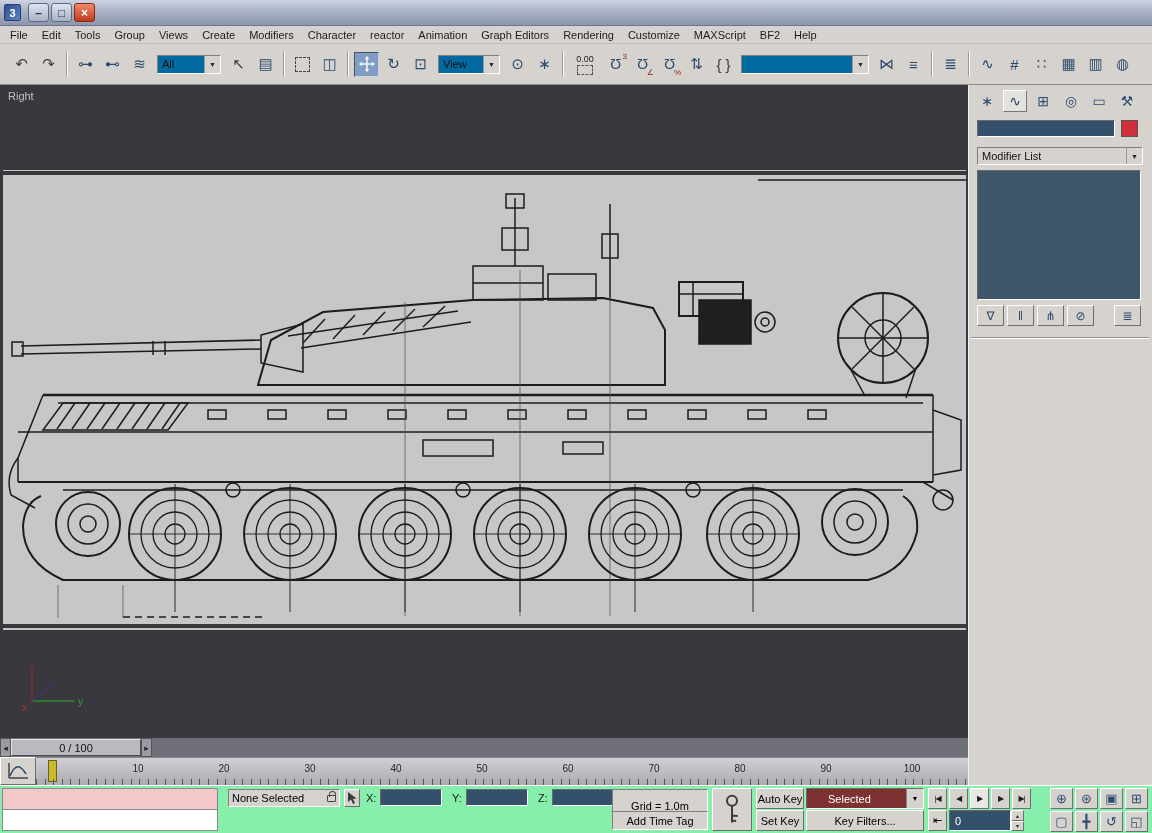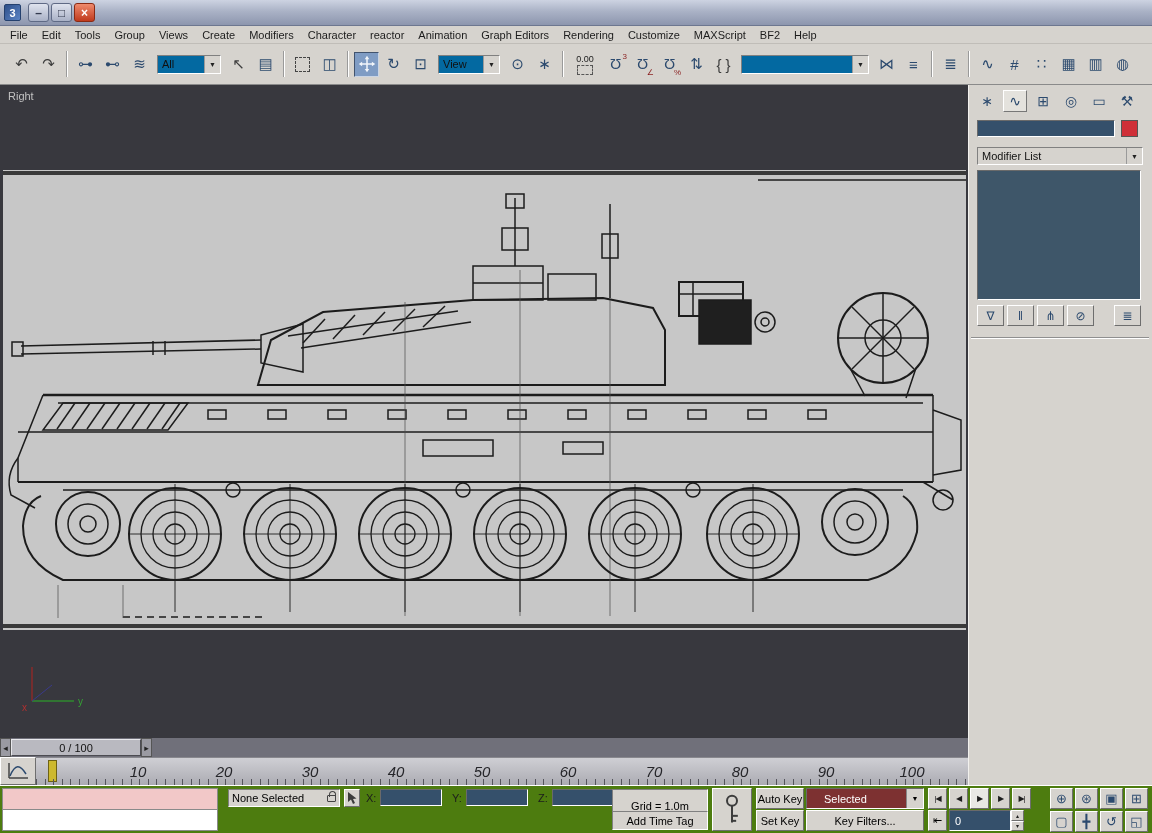--- a/index.html
+++ b/index.html
@@ -81,47 +81,47 @@
   .ts-handle { width:130px; height:17px; background:#b9b9c0; border:1px solid; border-color:#e8e8ec #4c4c52 #4c4c52 #e8e8ec;
     display:flex; align-items:center; justify-content:center; color:#111; }
   .trackbar { left:0; top:757px; width:968px; height:28px; background:#bdbdc2; display:flex; }
   .tb-btn { width:36px; height:28px; background:#d6d3ce; border:1px solid; border-color:#fff #6e6e6e #6e6e6e #fff;
     display:flex; align-items:center; justify-content:center; }
   .ruler { position:relative; flex:1; height:28px;
     background:linear-gradient(180deg,#cfcfd4,#ababb2);
     border-top:1px solid #88888e; }
   .ruler .ticks { position:absolute; left:0; right:0; bottom:0; height:6px;
     background:repeating-linear-gradient(to right,#55555c 0 1px,transparent 1px 8.6px); }
-  .tick { position:absolute; top:5px; transform:translateX(-50%); color:#26262a; font-size:15px;font-style:italic; }
+  .tick { position:absolute; top:5px; transform:translateX(-50%); color:#26262a; font-size:10px; }
   .marker0 { position:absolute; left:12px; top:2px; width:9px; height:22px;
     background:#cdb92e; border:1px solid #6e6214; }
 
   
-  .statusbar { left:0; top:785px; width:1152px; height:48px; background:#4d7c0f;
+  .statusbar { left:0; top:785px; width:1152px; height:48px; background:#86efac;
     border-top:1px solid #fff; z-index:5; }
   .sunken { border:1px solid; border-color:#808080 #fff #fff #808080; background:#d6d3ce; }
   .raised { border:1px solid; border-color:#fff #6e6e6e #6e6e6e #fff; background:#d6d3ce; }
   .listener-pink { left:2px; top:2px; width:216px; height:22px; background:#f2c8c8; border:1px solid #8a8a8a; }
   .listener-white { left:2px; top:24px; width:216px; height:21px; background:#ffffff; border:1px solid #8a8a8a; border-top:none; }
   .sel-box { left:228px; top:3px; width:112px; height:18px; display:flex; align-items:center; padding:0 3px; }
   .lock { width:9px; height:7px; border:1px solid #444; border-radius:1px; position:relative; margin-left:auto; }
   .lock:before { content:""; position:absolute; left:1px; top:-5px; width:5px; height:5px;
     border:1px solid #444; border-bottom:none; border-radius:4px 4px 0 0; }
   .xyz-label { top:6px; color:#1c1c1c; }
   .xyz-field { top:3px; width:62px; height:17px; background:#35506b;
     border:1px solid; border-color:#6a6a6a #fff #fff #6a6a6a; color:#e8e8e8; }
   .grid-box { left:612px; top:3px; width:96px; height:34px; display:flex; align-items:center; justify-content:center; }
   .prompt-box { left:228px; top:25px; width:380px; height:19px; display:flex; align-items:center; padding:0 5px; }
   .timetag-box { left:612px; top:25px; width:96px; height:19px; display:flex; align-items:center; justify-content:center; }
   .keybtn { left:712px; top:2px; width:40px; height:43px; display:flex; align-items:center; justify-content:center; }
   .akbtn { left:756px; top:2px; width:48px; height:21px; font-size:11px; display:flex; align-items:center; justify-content:center; }
   .skbtn { left:756px; top:24px; width:48px; height:21px; display:flex; align-items:center; justify-content:center; }
   .selcombo { left:806px; top:2px; width:118px; height:21px; display:flex;
     border:1px solid; border-color:#6a6a6a #fff #fff #6a6a6a; background:#7d3131; }
-  .selcombo .val { flex:1; color:#fff; display:flex; align-items:center; padding-left:5px;margin-left:12px; }
+  .selcombo .val { flex:1; color:#fff; display:flex; align-items:center; padding-left:21px; }
   .selcombo .arrow-btn { width:17px; background:#d6d3ce; border-left:1px solid #888;
     display:flex; align-items:center; justify-content:center; font-size:7px; }
   .kfbtn { left:806px; top:24px; width:118px; height:21px; display:flex; align-items:center; justify-content:center; }
   .pbtn { top:2px; width:19px; height:21px; font-size:8px; color:#1c1c1c;
     display:flex; align-items:center; justify-content:center; letter-spacing:-1px; }
   .kmode { left:928px; top:24px; width:19px; height:21px; font-size:11px; display:flex; align-items:center; justify-content:center; }
   .framefield { left:949px; top:24px; width:62px; height:21px; background:#35506b;
     border:1px solid; border-color:#6a6a6a #fff #fff #6a6a6a; color:#fff;
     display:flex; align-items:center; padding-left:5px; }
   .spincol { left:1011px; top:24px; width:13px; height:21px; display:flex; flex-direction:column; }

